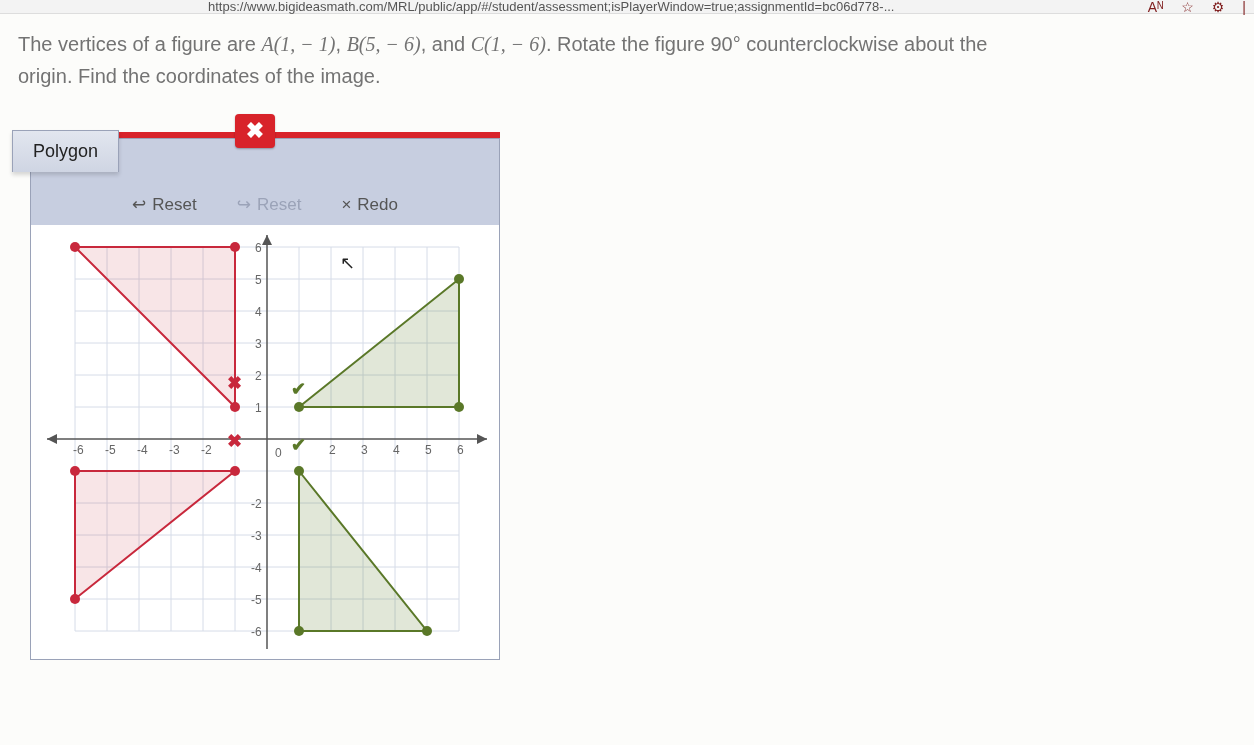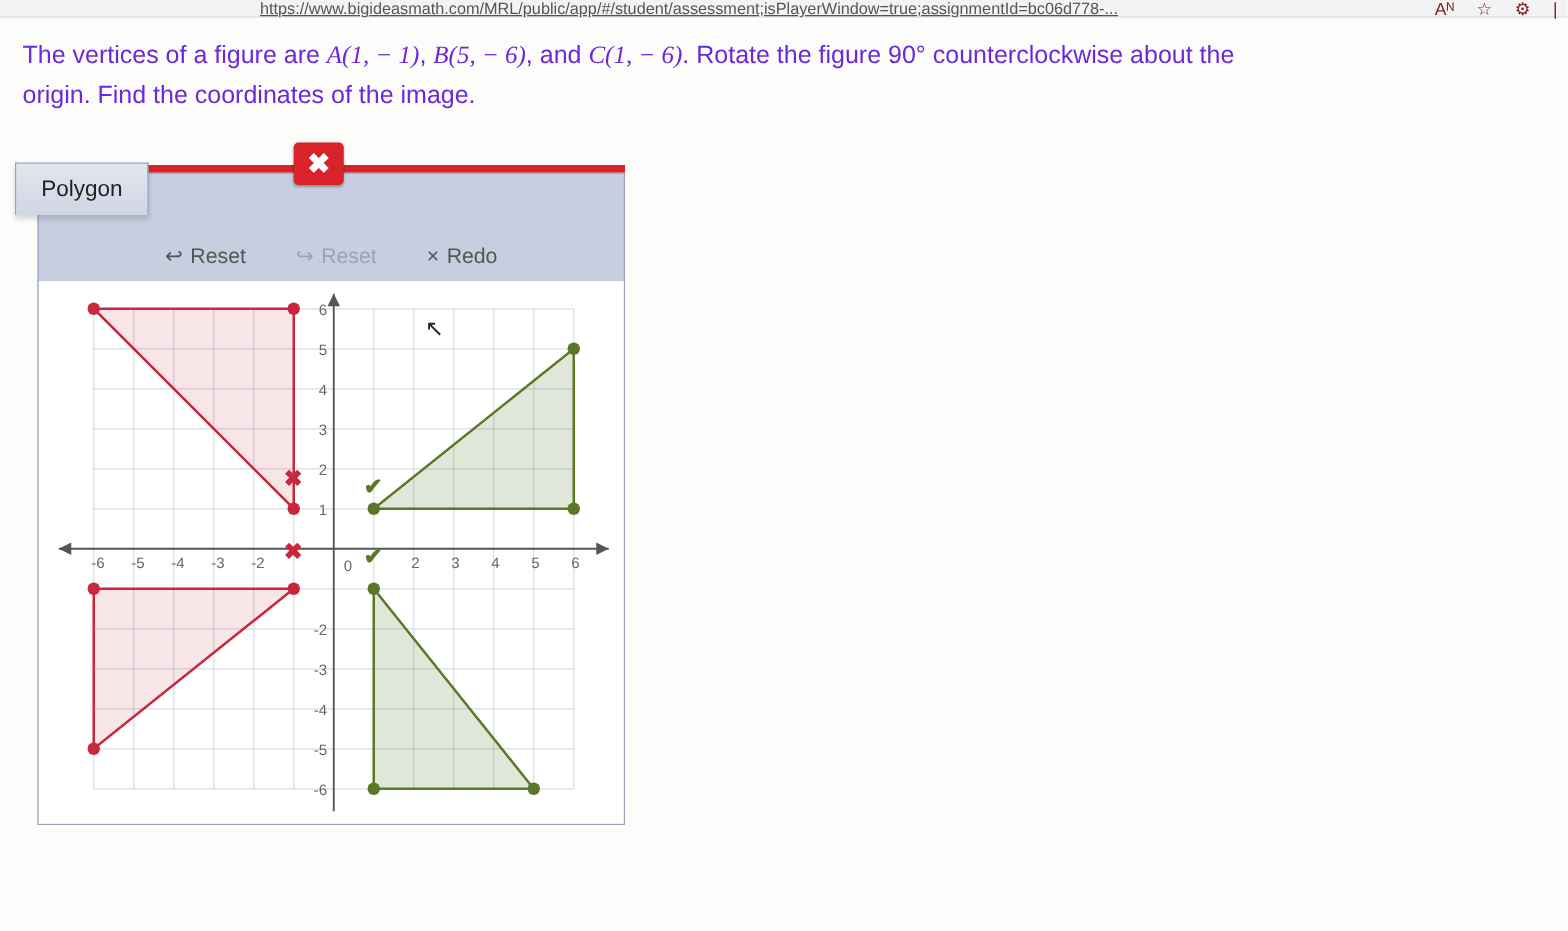--- a/index.html
+++ b/index.html
@@ -25,28 +25,27 @@
     color: #444;
   }
   .url {
     flex: 1;
     text-align: left;
     padding-left: 200px;
     color: #555;
     font-size: 13px;
     white-space: nowrap;
     overflow: hidden;
-    text-decoration: underline;
   }
   .br-icon { color: #7f1d1d; font-size: 14px; }
   .question {
     padding: 14px 18px 10px 18px;
     font-size: 20px;
     line-height: 1.6;
-    color: #6d28d9;
+    color: #737373;
   }
   .question .math { font-style: italic; font-family: 'Times New Roman', serif; }
   .widget-area { padding-left: 30px; padding-top: 30px; position: relative; width: 500px; }
   .red-top {
     height: 6px;
     background: #d8232a;
     position: relative;
   }
   .red-x-box {
     position: absolute;

